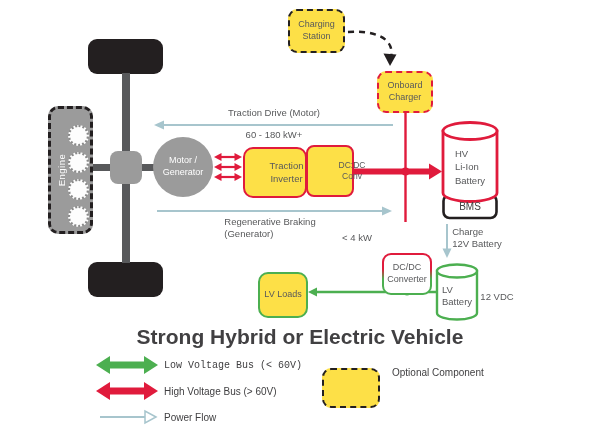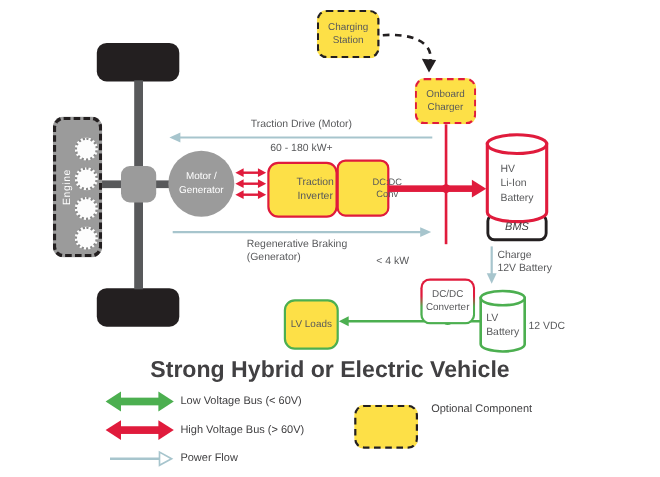--- a/index.html
+++ b/index.html
@@ -201,26 +201,26 @@
   <div class="lb" style="left:270px;top:228px;">Regenerative Braking
 (Generator)</div>
   <div class="lb" style="left:357px;top:238px;">&lt; 4 kW</div>
   <div class="lb" style="left:477px;top:238px;">Charge
 12V Battery</div>
   <div class="lb" style="left:497px;top:297px;">12 VDC</div>
 
   <div class="lb batt-text" style="left:470px;top:167px;line-height:1.4;">HV
 Li-Ion
 Battery</div>
-  <div class="lb" style="left:470px;top:207px;font-size:10px;color:#414042;font-style:italic;">BMS</div>
+  <div class="lb" style="left:470px;top:207px;font-size:10px;color:#414042;">BMS</div>
   <div class="lb batt-text" style="left:457px;top:296px;">LV
 Battery</div>
 
   <div class="title">Strong Hybrid or Electric Vehicle</div>
 
-  <div class="lb-left" style="left:164px;top:365px;">Low Voltage Bus (&lt; 60V)</div>
+  <div class="lb-left" style="left:164px;top:365px;font-family:Liberation Mono, monospace;">Low Voltage Bus (&lt; 60V)</div>
   <div class="lb-left" style="left:164px;top:391px;">High Voltage Bus (&gt; 60V)</div>
   <div class="lb-left" style="left:164px;top:417px;">Power Flow</div>
 
   <div class="bx bx-blk-dash" style="left:322px;top:368px;width:58px;height:40px;"></div>
   <div class="lb-left" style="left:392px;top:372px;">Optional Component</div>
 
 </div>
 
 </body></html>

